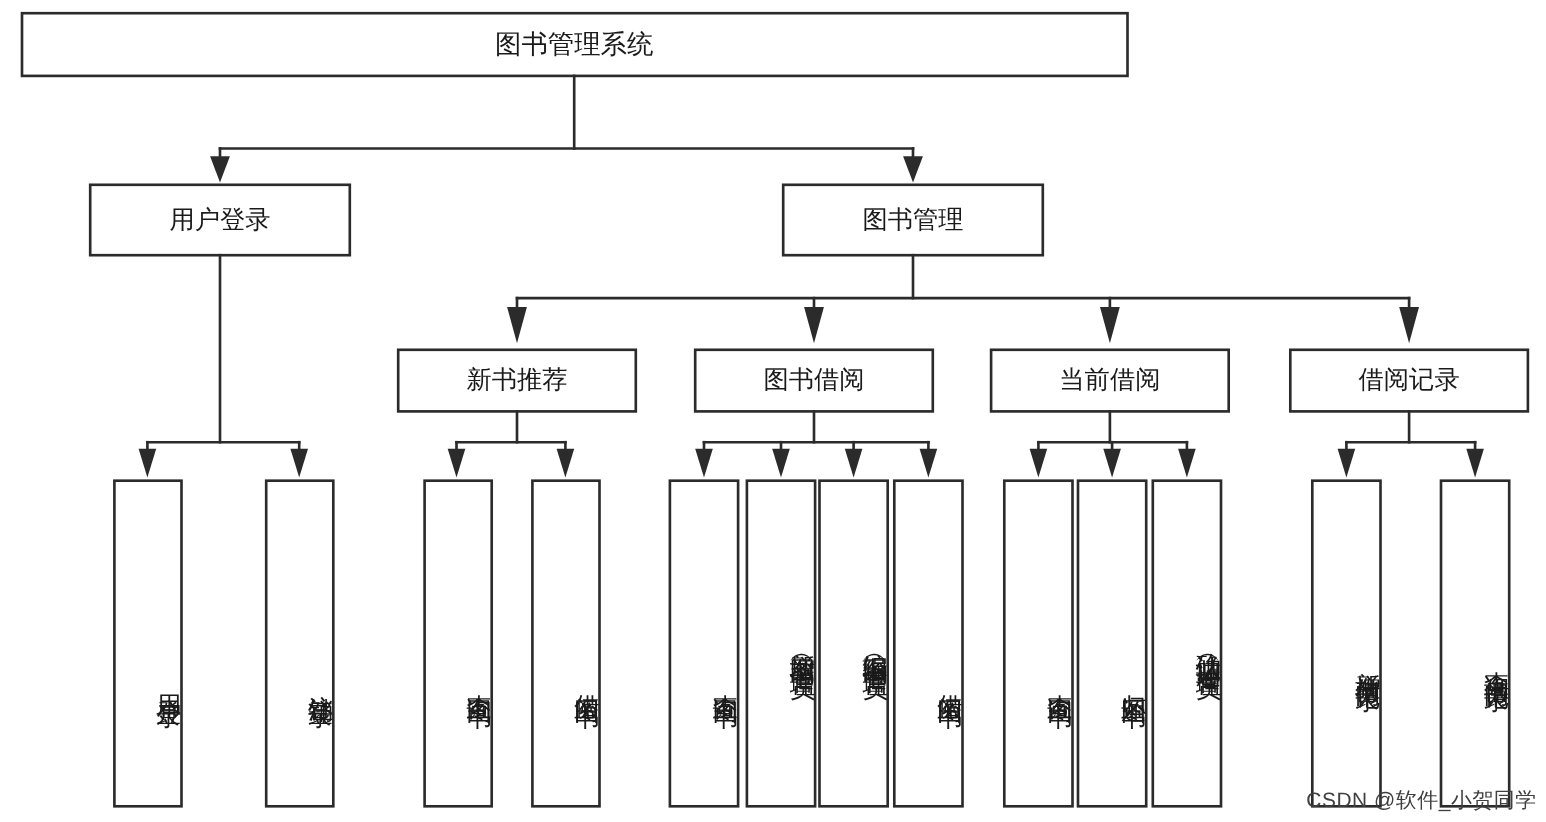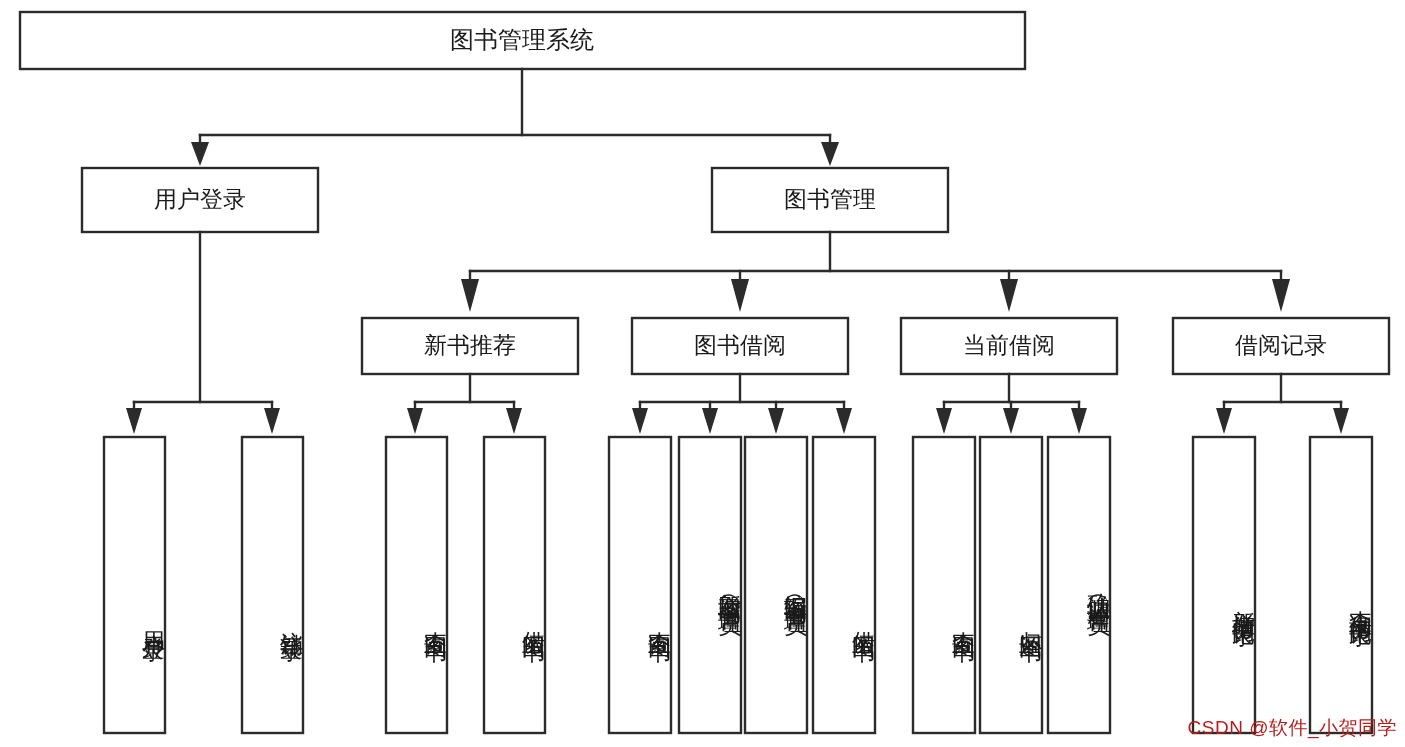--- a/index.html
+++ b/index.html
@@ -72,21 +72,21 @@
     justify-content: center;
     white-space: nowrap;
     pointer-events: none;
   }
   .watermark {
     position: absolute;
     right: 8px;
     bottom: 6px;
     font-family: "Liberation Sans", "DejaVu Sans", sans-serif;
     font-size: 19px;
-    color: #b91c1c;
+    color: #404040;
     white-space: nowrap;
     letter-spacing: 0.5px;
   }
 </style>
 </head>
 <body>
 
 <div id="diagram-root">
 
   <svg class="flow" viewBox="0 0 1405 747" xmlns="http://www.w3.org/2000/svg">

